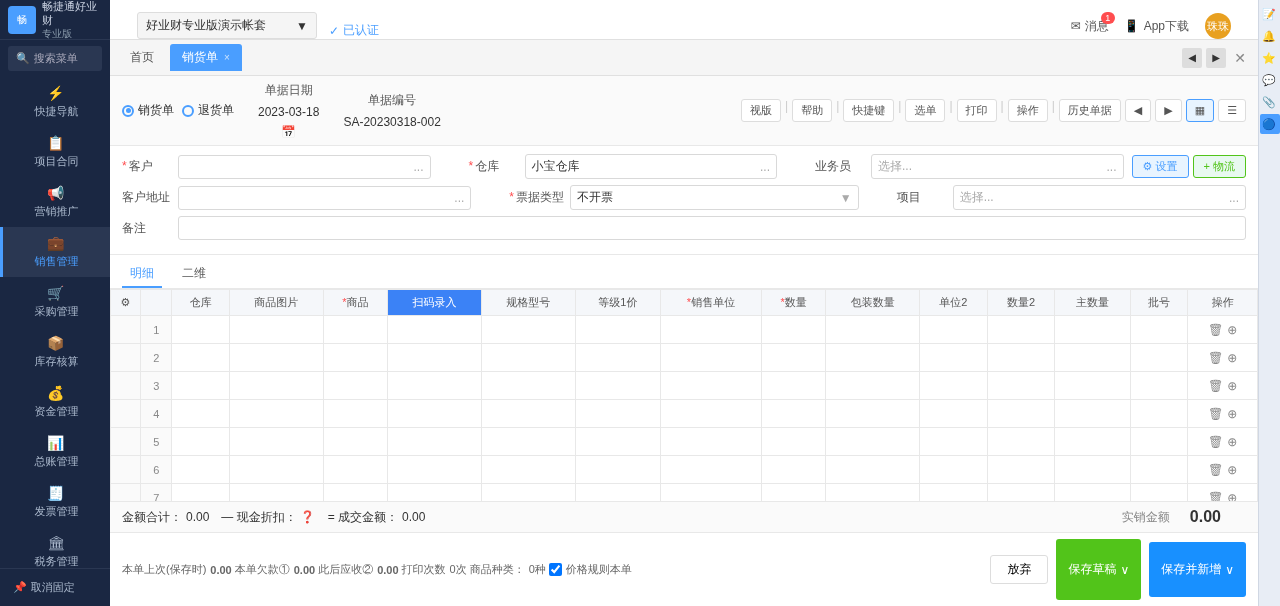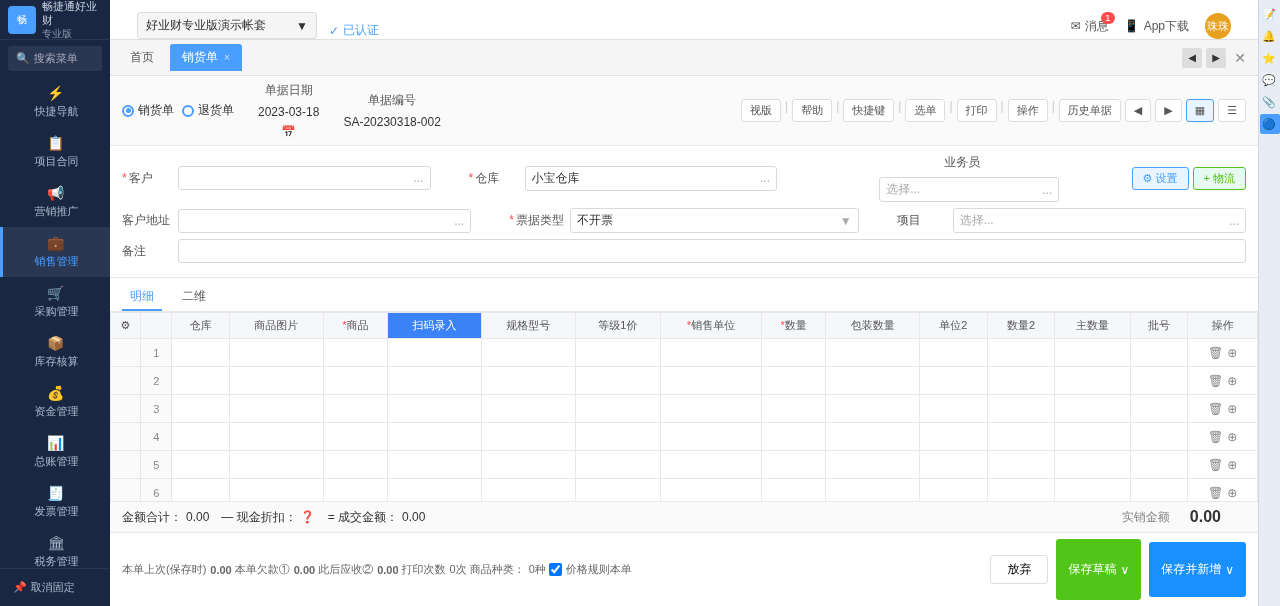--- a/index.html
+++ b/index.html
@@ -270,21 +270,21 @@
             <span class="dots">...</span>
           </div>
         </div>
         <div class="form-field" style="margin-left:30px;">
           <span class="form-field-label required">仓库</span>
           <div class="form-field-input" style="min-width:140px;">
             <span>小宝仓库</span>
             <span class="dots">...</span>
           </div>
         </div>
-        <div class="form-field" style="margin-left:30px;flex-direction:column;">
+        <div class="form-field" style="margin-left:30px;">
           <span class="form-field-label">业务员</span>
           <div class="form-field-input" style="min-width:180px;">
             <span style="color:#aaa;">选择...</span>
             <span class="dots">...</span>
           </div>
         </div>
         <div class="form-right-btns" style="margin-left:auto;">
           <button class="right-btn blue">
             <span>⚙</span>
             <span>设置</span>

